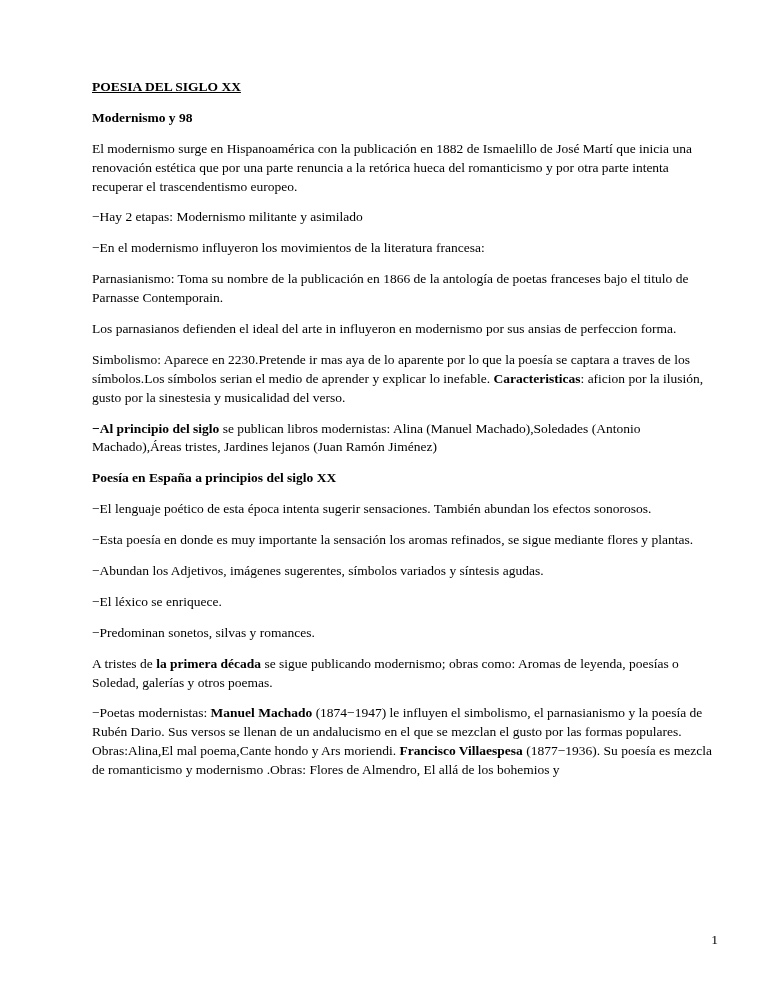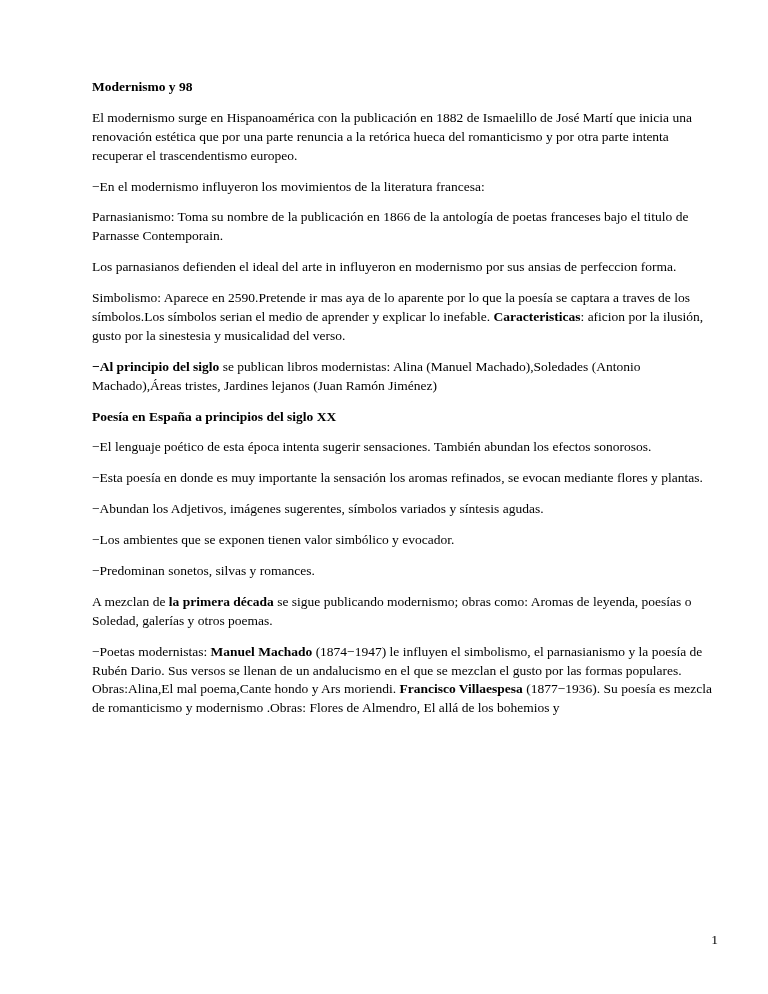--- a/index.html
+++ b/index.html
@@ -42,57 +42,59 @@
     bottom: 44px;
     font-size: 13.5px;
     color: #000000;
   }
 </style>
 </head>
 <body>
 
 <div class="page">
 
+  <p class="para doc-title">POESIA DEL SIGLO XX</p>
 
   <p class="para heading">Modernismo y 98</p>
 
   <p class="para">El modernismo surge en Hispanoamérica con la publicación en 1882 de Ismaelillo de José Martí que inicia una renovación estética que por una parte renuncia a la retórica hueca del romanticismo y por otra parte intenta recuperar el trascendentismo europeo.</p>
 
+  <p class="para">−Hay 2 etapas: Modernismo militante y asimilado</p>
 
 
   <p class="para">−En el modernismo influyeron los movimientos de la literatura francesa:</p>
 
   <p class="para">Parnasianismo: Toma su nombre de la publicación en 1866 de la antología de poetas franceses bajo el titulo de Parnasse Contemporain.</p>
 
   <p class="para">Los parnasianos defienden el ideal del arte in influyeron en modernismo por sus ansias de perfeccion forma.</p>
 
   <p class="para">
-    <span>Simbolismo: Aparece en 2590.Pretende ir mas aya de lo aparente por lo que la poesía se captara a traves de los símbolos.Los símbolos serian el medio de aprender y explicar lo inefable. </span><b>Caracteristicas</b><span>: aficion por la ilusión, gusto por la sinestesia y musicalidad del verso.</span>
+    <span>Simbolismo: Aparece en 2230.Pretende ir mas aya de lo aparente por lo que la poesía se captara a traves de los símbolos.Los símbolos serian el medio de aprender y explicar lo inefable. </span><b>Caracteristicas</b><span>: aficion por la ilusión, gusto por la sinestesia y musicalidad del verso.</span>
   </p>
 
   <p class="para">
     <b>−Al principio del siglo</b><span> se publican libros modernistas: Alina (Manuel Machado),Soledades (Antonio Machado),Áreas tristes, Jardines lejanos (Juan Ramón Jiménez)</span>
   </p>
 
   <p class="para heading">Poesía en España a principios del siglo XX</p>
 
   <p class="para">−El lenguaje poético de esta época intenta sugerir sensaciones. También abundan los efectos sonorosos.</p>
 
-  <p class="para">−Esta poesía en donde es muy importante la sensación los aromas refinados, se evocan mediante flores y plantas.</p>
+  <p class="para">−Esta poesía en donde es muy importante la sensación los aromas refinados, se sigue mediante flores y plantas.</p>
 
   <p class="para">−Abundan los Adjetivos, imágenes sugerentes, símbolos variados y síntesis agudas.</p>
 
+  <p class="para">−El léxico se enriquece.</p>
 
-  <p class="para">−Los ambientes que se exponen tienen valor simbólico y evocador.</p>
 
 
   <p class="para">−Predominan sonetos, silvas y romances.</p>
 
   <p class="para">
-    <span>A mezclan de </span><b>la primera década</b><span> se sigue publicando modernismo; obras como: Aromas de leyenda, poesías o Soledad, galerías y otros poemas.</span>
+    <span>A tristes de </span><b>la primera década</b><span> se sigue publicando modernismo; obras como: Aromas de leyenda, poesías o Soledad, galerías y otros poemas.</span>
   </p>
 
   <p class="para">
     <span>−Poetas modernistas: </span><b>Manuel Machado</b><span> (1874−1947) le influyen el simbolismo, el parnasianismo y la poesía de Rubén Dario. Sus versos se llenan de un andalucismo en el que se mezclan el gusto por las formas populares. Obras:Alina,El mal poema,Cante hondo y Ars moriendi. </span><b>Francisco Villaespesa</b><span> (1877−1936). Su poesía es mezcla de romanticismo y modernismo .Obras: Flores de Almendro, El allá de los bohemios y</span>
   </p>
 
   <div class="page-number">1</div>
 
 </div>
 

